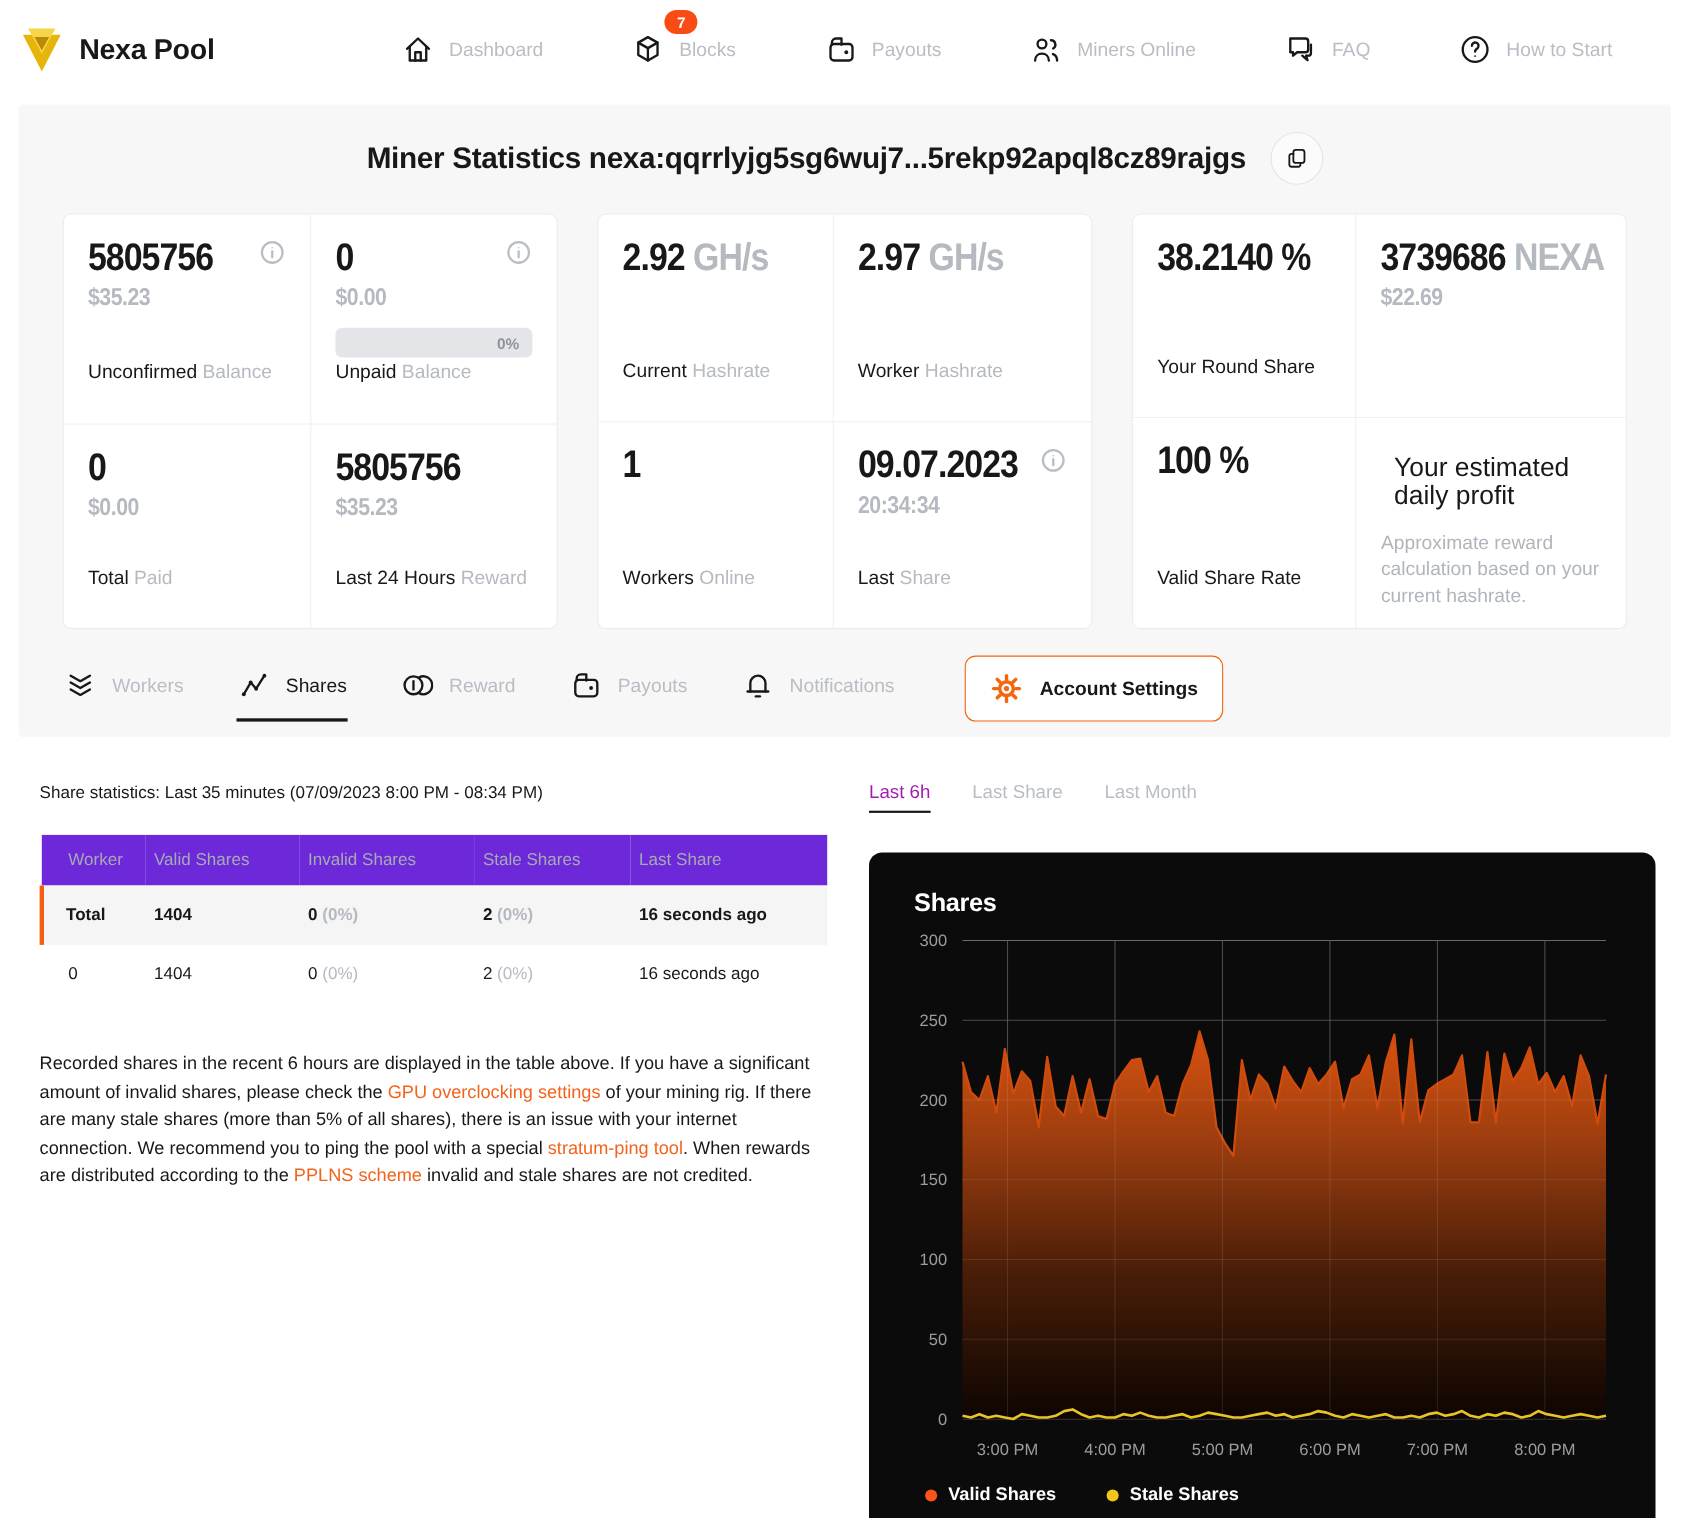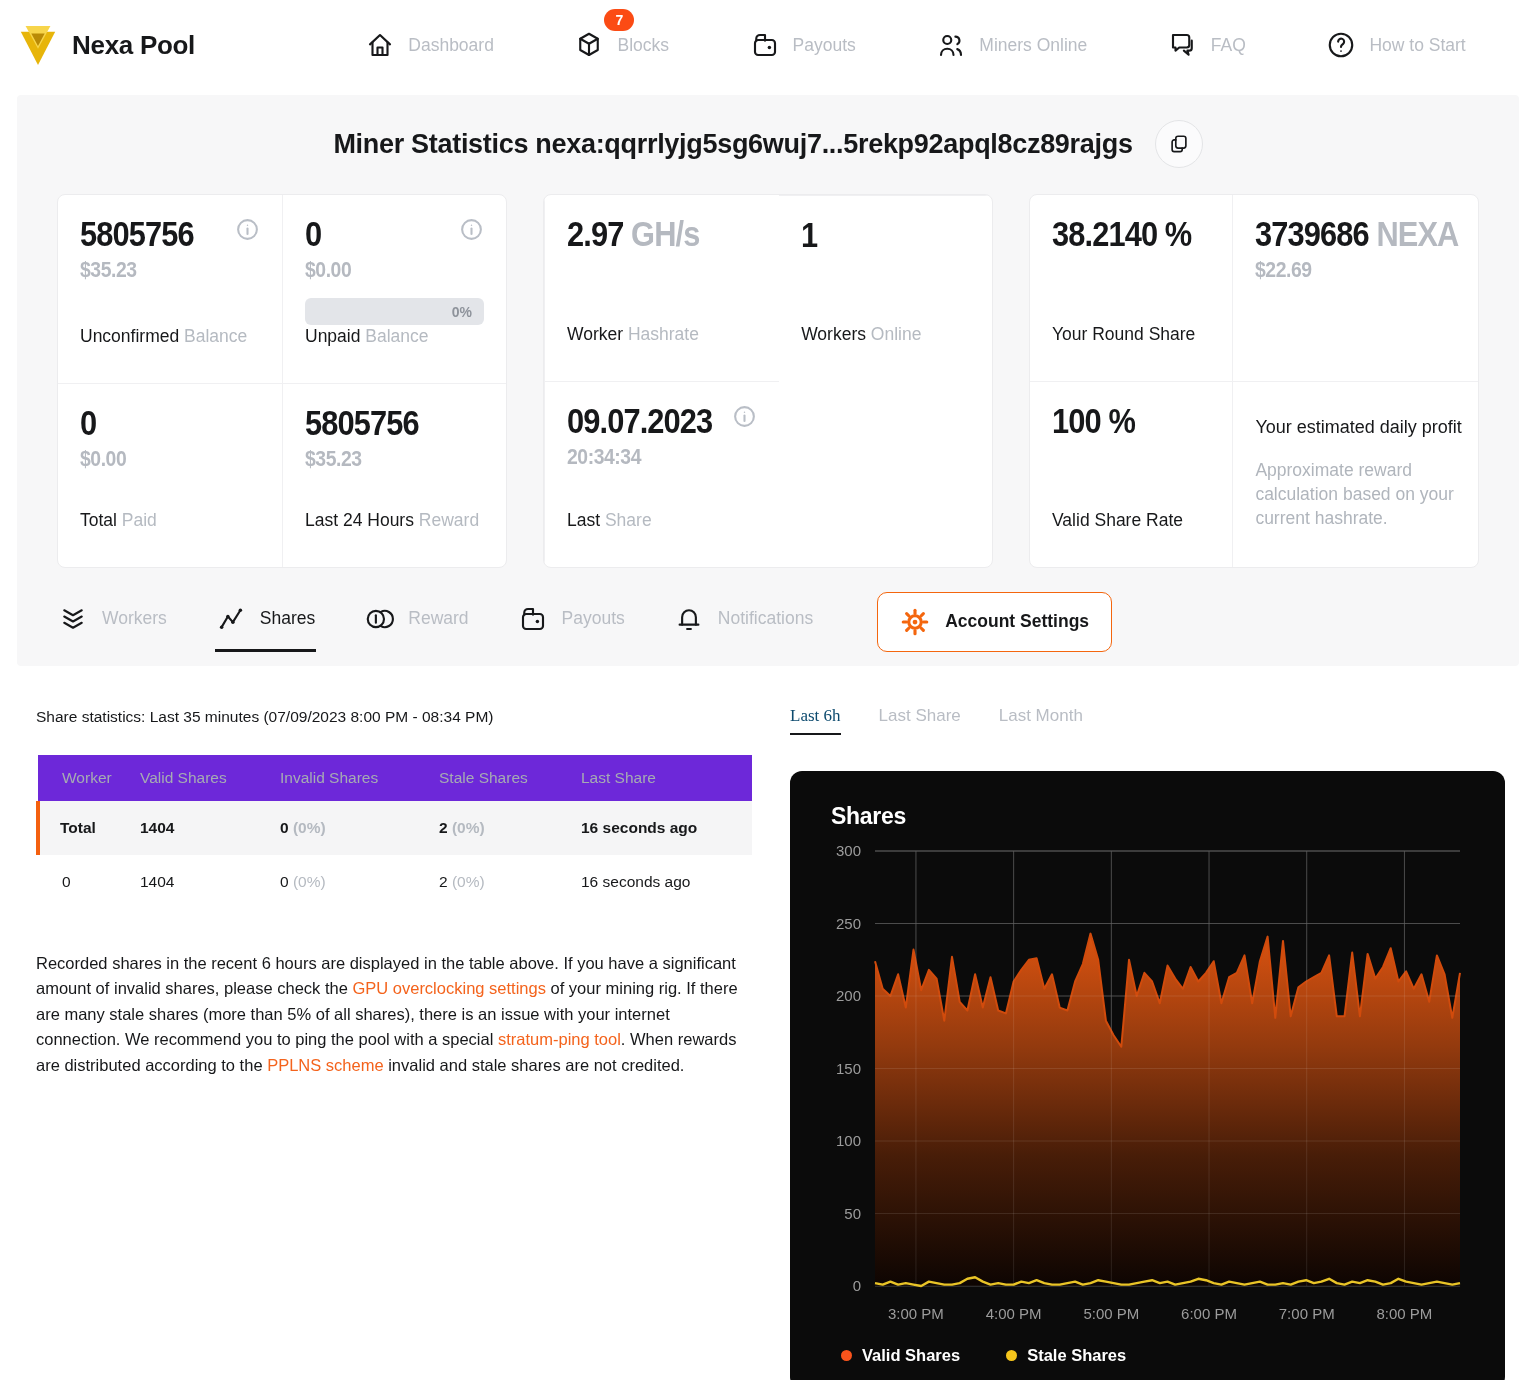--- a/index.html
+++ b/index.html
@@ -46,21 +46,21 @@
     transform:scaleX(.88); transform-origin:left top; line-height:40px; }
   .val .unit { color:#b5b9c0; }
   .sub { font-size:22px; font-weight:bold; color:#b5b9c0; letter-spacing:-0.5px;
     transform:scaleX(.88); transform-origin:left top; margin-top:3px; }
   .info { color:#b9bec6; cursor:pointer; margin-top:3px; }
   .lbl { margin-top:auto; font-size:17.5px; line-height:22px; }
   .lbl .k { color:#17181a; } .lbl .g { color:#b5bac1; }
   .pbar { margin-top:15px; background:#e3e5e9; border-radius:6px; height:27px;
     font-size:14px; font-weight:bold; color:#8e939b;
     display:flex; align-items:center; justify-content:flex-end; padding-right:12px; }
-  .pt { font-size:18px; color:#17181a; margin:30px 0 14px; line-height:25px; }
+  .pt { font-size:24px; color:#17181a; margin:30px 12px 14px; line-height:25px; }
   .pd { color:#b0b5bc; font-size:17.5px; line-height:24px; }
 
   
   .tabs { display:flex; align-items:center; gap:47px; margin-top:24px; }
   .tab { display:flex; align-items:center; gap:14px; font-size:17.5px; color:#b9bdc4;
     padding:12px 1px 15px; cursor:pointer; border-bottom:3px solid transparent; }
   .tab svg { color:#17181a; }
   .tab.active { color:#17181a; border-bottom-color:#17181a; }
   .settings-btn { margin-left:16px; display:flex; align-items:center; gap:15px;
     background:#fff; border:1.5px solid #f4660e; border-radius:10px; padding:14px 22px;
@@ -79,21 +79,21 @@
   tr.hl { background:#f5f5f6; font-weight:bold; }
   tr.hl td:first-child { border-left:4px solid #f4600f; padding-left:20px; }
   .sub-g { color:#b5bac1; font-weight:normal; }
   tr.hl .sub-g { font-weight:bold; color:#b5bac1; }
   .para { font-size:16.5px; line-height:25.5px; margin:42px 0 0; }
   .para a { color:#f4631c; text-decoration:none; }
 
   .right-col { flex:1; }
   .range-tabs { display:flex; gap:38px; font-size:17px; color:#b9bdc4; margin:2px 0 0; }
   .range-tab { cursor:pointer; padding-bottom:7px; border-bottom:2.5px solid transparent; }
-  .range-tab.active { color:#0c4a6e; border-bottom-color:#17181a;font-family:Liberation Serif, serif; }
+  .range-tab.active { color:#a21caf; border-bottom-color:#17181a; }
   .chart-panel { margin-top:36px; background:#0b0b0b; border-radius:12px; padding:24px 0 20px; }
   .chart-title { color:#fff; font-size:23px; font-weight:bold; margin:8px 0 6px 41px; letter-spacing:-0.3px; }
   #chart-svg { display:block; }
   .legend { display:flex; gap:46px; margin:10px 0 4px 51px; }
   .legend-item { display:flex; align-items:center; gap:10px; color:#fff; font-size:16.5px; font-weight:bold; }
   .dot { width:11px; height:11px; border-radius:50%; flex:none; }
 </style>
 </head>
 <body>
 
@@ -206,20 +206,24 @@
         <p class="lbl"><span class="k">Total</span><span class="g"> Paid</span></p>
       </div>
       <div class="cell c-bottom c-right">
         <span class="val">5805756</span>
         <div class="sub">$35.23</div>
         <p class="lbl"><span class="k">Last 24 Hours</span><span class="g"> Reward</span></p>
       </div>
     </div>
 
     <div class="block">
+      <div class="cell">
+        <span class="val"><span>2.92</span><span class="unit"> GH/s</span></span>
+        <p class="lbl"><span class="k">Current</span><span class="g"> Hashrate</span></p>
+      </div>
       <div class="cell c-right">
         <span class="val"><span>2.97</span><span class="unit"> GH/s</span></span>
         <p class="lbl"><span class="k">Worker</span><span class="g"> Hashrate</span></p>
       </div>
       <div class="cell c-bottom">
         <span class="val">1</span>
         <p class="lbl"><span class="k">Workers</span><span class="g"> Online</span></p>
       </div>
       <div class="cell c-bottom c-right">
         <div class="vrow">

